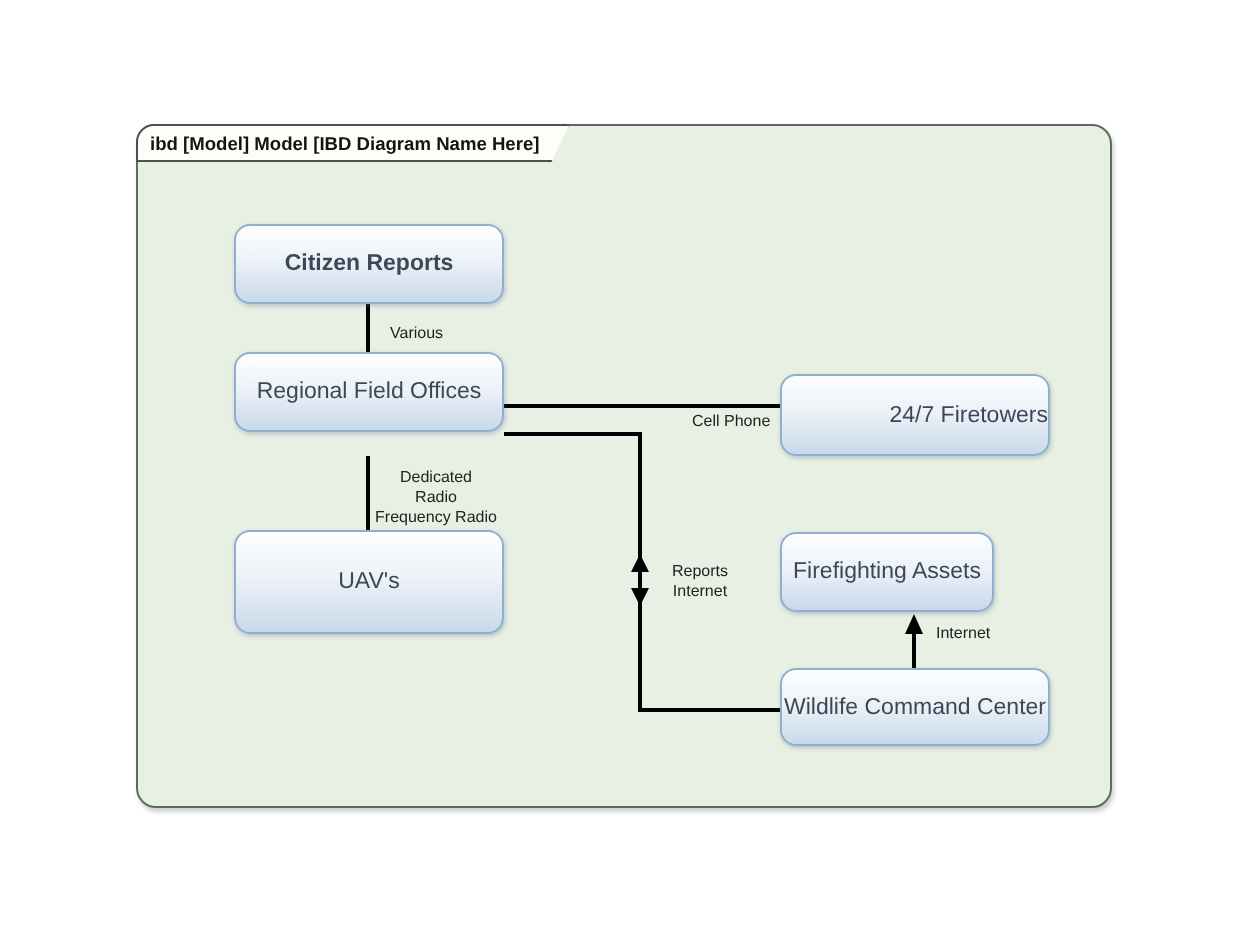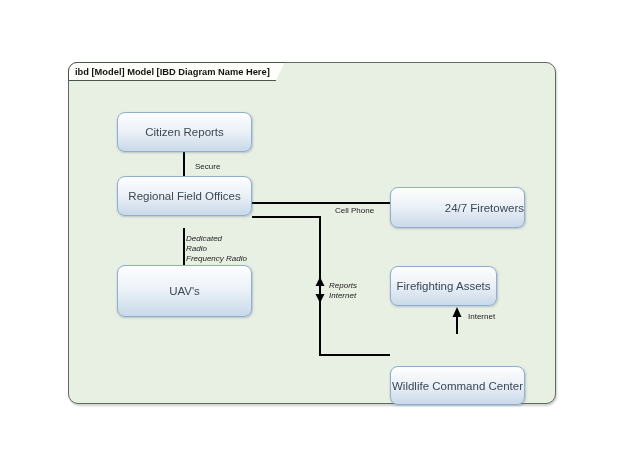--- a/index.html
+++ b/index.html
@@ -36,21 +36,21 @@
     background:linear-gradient(to bottom,#fdfefe 0%,#edf2f8 45%,#c9d9ea 100%);
     display:flex;align-items:center;justify-content:center;
     font-size:11.5px;color:#3c4856;
     box-shadow:0.5px 1px 2px rgba(90,115,145,0.35);
     z-index:2;
   }
   .conn-layer{position:absolute;left:0;top:0;width:624px;height:475px;z-index:1;}
   .conn-label{
     position:absolute;font-size:8px;color:#222222;line-height:1.22;z-index:3;
   }
-  .center{text-align:left;font-style:italic;}
+  .center{text-align:center;}
 </style>
 </head>
 <body>
 
 <div class="frame"></div>
 
 <div class="frame-tab">
   <span>ibd [Model] Model [IBD Diagram Name Here]</span>
 </div>
 
@@ -65,47 +65,47 @@
   <line x1="184" y1="228" x2="184" y2="265" stroke="#000" stroke-width="2"></line>
 
   <path d="M252 217 L320 217 L320 355 L390 355" fill="none" stroke="#000" stroke-width="2"></path>
   <polygon points="320,277 315.5,286 324.5,286" fill="#000"></polygon>
   <polygon points="320,303 315.5,294 324.5,294" fill="#000"></polygon>
 
   <line x1="457" y1="334" x2="457" y2="314" stroke="#000" stroke-width="2"></line>
   <polygon points="457,307 452.5,317 461.5,317" fill="#000"></polygon>
 </svg>
 
-<div class="block" style="left:117px;top:112px;width:135px;height:40px;">
+<div class="block" style="left:117px;top:112px;width:135px;height:40px;font-weight:bold;">
   <span>Citizen Reports</span>
 </div>
 
 <div class="block" style="left:117px;top:176px;width:135px;height:40px;">
   <span>Regional Field Offices</span>
 </div>
 
 <div class="block" style="left:390px;top:187px;width:135px;height:41px;justify-content:flex-end;">
   <span>24/7 Firetowers</span>
 </div>
 
 <div class="block" style="left:117px;top:265px;width:135px;height:52px;">
   <span>UAV's</span>
 </div>
 
 <div class="block" style="left:390px;top:266px;width:107px;height:40px;">
   <span>Firefighting Assets</span>
 </div>
 
-<div class="block" style="left:390px;top:334px;width:135px;height:39px;margin-top:32px;">
+<div class="block" style="left:390px;top:334px;width:135px;height:39px;">
   <span>Wildlife Command Center</span>
 </div>
 
-<div class="conn-label" style="left:195px;top:162px;">Secure</div>
+<div class="conn-label" style="left:195px;top:162px;">Various</div>
 
-<div class="conn-label" style="left:335px;top:206px;text-align:right;">Cell Phone</div>
+<div class="conn-label" style="left:346px;top:206px;text-align:right;">Cell Phone</div>
 
 <div class="conn-label center" style="left:186px;top:234px;width:64px;">
   <div>Dedicated</div>
   <div>Radio</div>
   <div>Frequency Radio</div>
 </div>
 
 <div class="conn-label center" style="left:329px;top:281px;width:42px;">
   <div>Reports</div>
   <div>Internet</div>

